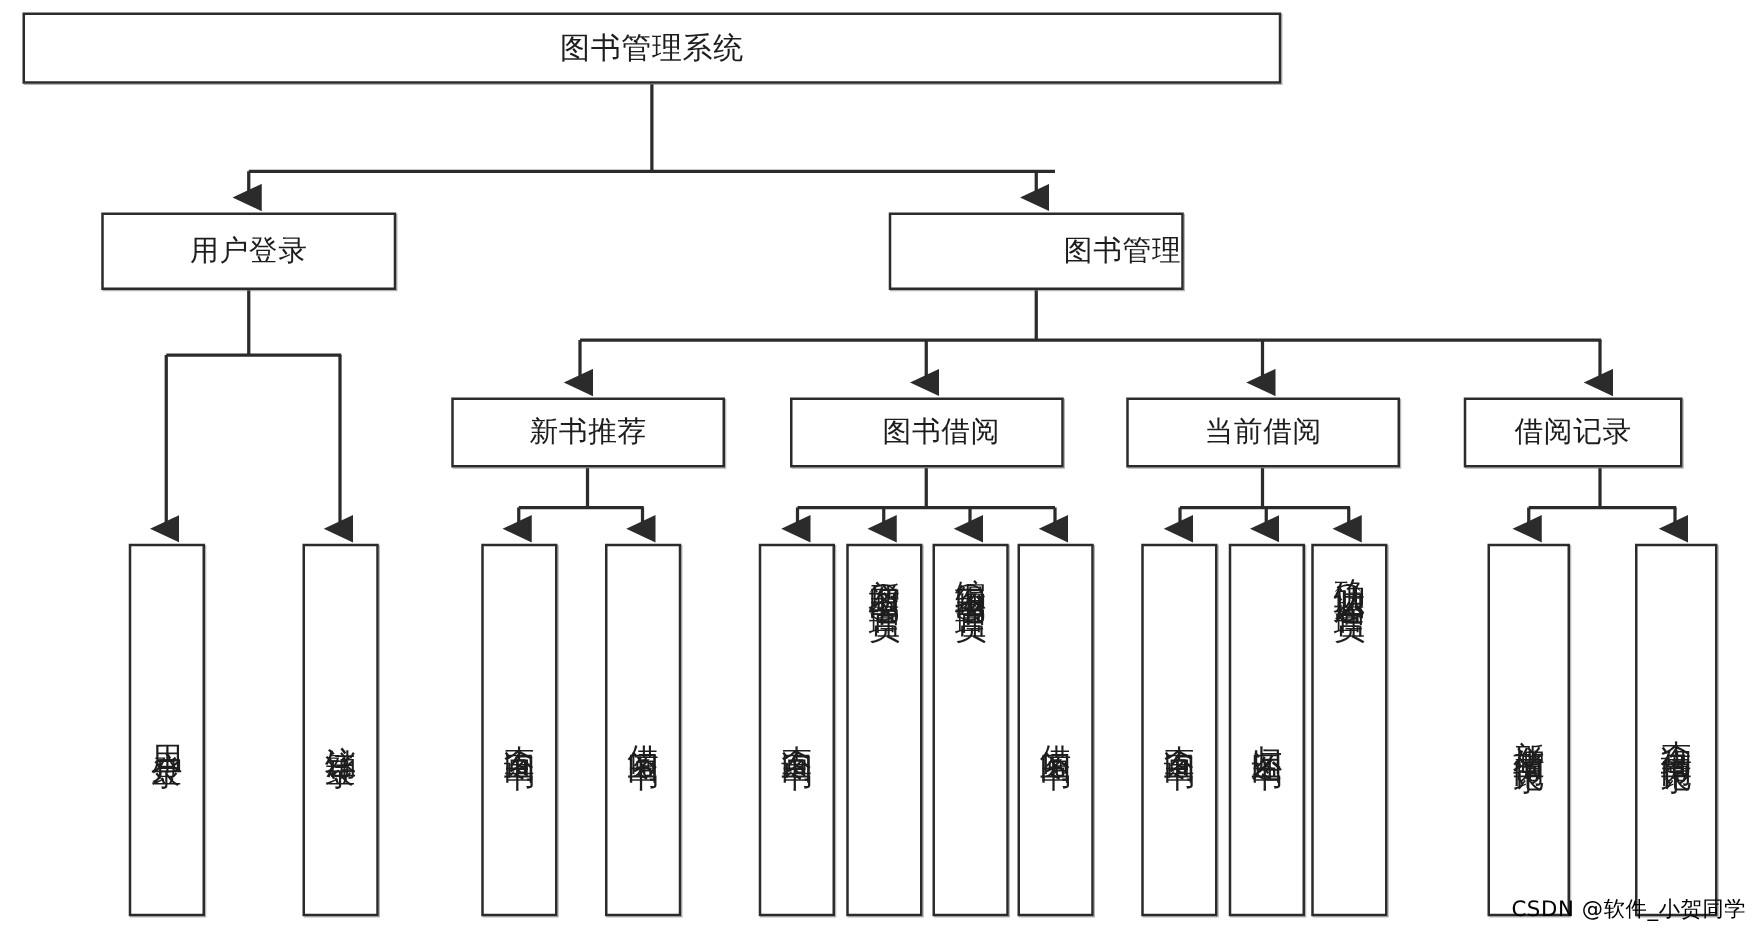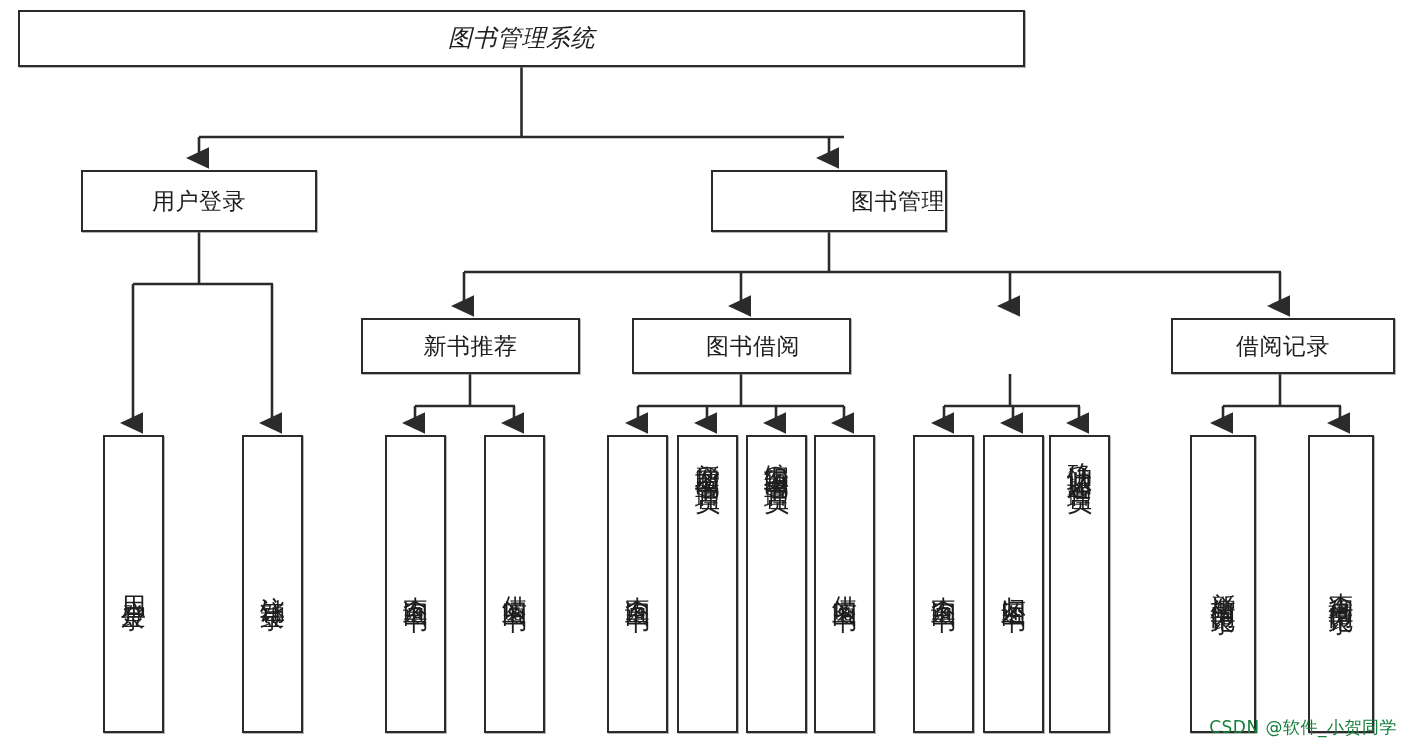--- a/index.html
+++ b/index.html
@@ -63,21 +63,21 @@
   }
   .node.vertical.centered {
     align-items: center;
     padding-top: 0;
   }
   .watermark {
     position: absolute;
     right: 8px;
     bottom: 8px;
     font-size: 17px;
-    color: #15803d;
+    color: #000000;
     letter-spacing: 0.5px;
     z-index: 5;
     white-space: pre;
   }
 </style>
 </head>
 <body>
 
 <div id="diagram-canvas">
 
@@ -124,38 +124,41 @@
       <path d="M1013,406 L1013,423" marker-end="url(#arrow)"></path>
       <path d="M1079,406 L1079,423" marker-end="url(#arrow)"></path>
 
       <path d="M1280,374 L1280,406"></path>
       <path d="M1223,406 L1341,406"></path>
       <path d="M1223,406 L1223,423" marker-end="url(#arrow)"></path>
       <path d="M1340,406 L1340,423" marker-end="url(#arrow)"></path>
     </g>
   </svg>
 
-  <div class="node root horizontal" style="left: 18px; top: 10px; width: 1007px; height: 57px; font-style: italic;">
+  <div class="node root horizontal" style="left: 18px; top: 10px; width: 1007px; height: 57px;">
     <span class="node-label">图书管理系统</span>
   </div>
 
   <div class="node horizontal" style="left: 81px; top: 170px; width: 236px; height: 62px;">
     <span class="node-label">用户登录</span>
   </div>
   <div class="node horizontal" style="left: 711px; top: 170px; width: 236px; height: 62px; justify-content: flex-end;">
     <span class="node-label">图书管理</span>
   </div>
 
   <div class="node horizontal" style="left: 361px; top: 318px; width: 219px; height: 56px;">
     <span class="node-label">新书推荐</span>
   </div>
   <div class="node horizontal" style="left: 632px; top: 318px; width: 219px; height: 56px; padding-left: 23px;">
     <span class="node-label">图书借阅</span>
   </div>
-  <div class="node horizontal" style="left: 1171px; top: 318px; width: 224px; height: 56px;">
+  <div class="node horizontal" style="left: 901px; top: 318px; width: 219px; height: 56px;">
+    <span class="node-label">当前借阅</span>
+  </div>
+  <div class="node horizontal" style="left: 1171px; top: 318px; width: 175px; height: 56px;">
     <span class="node-label">借阅记录</span>
   </div>
 
   <div class="node vertical centered" style="left: 103px; top: 435px; width: 61px; height: 298px;">
     <span class="node-label">用户登录</span>
   </div>
   <div class="node vertical centered" style="left: 242px; top: 435px; width: 61px; height: 298px;">
     <span class="node-label">注销登录</span>
   </div>
   <div class="node vertical centered" style="left: 385px; top: 435px; width: 61px; height: 298px;">

